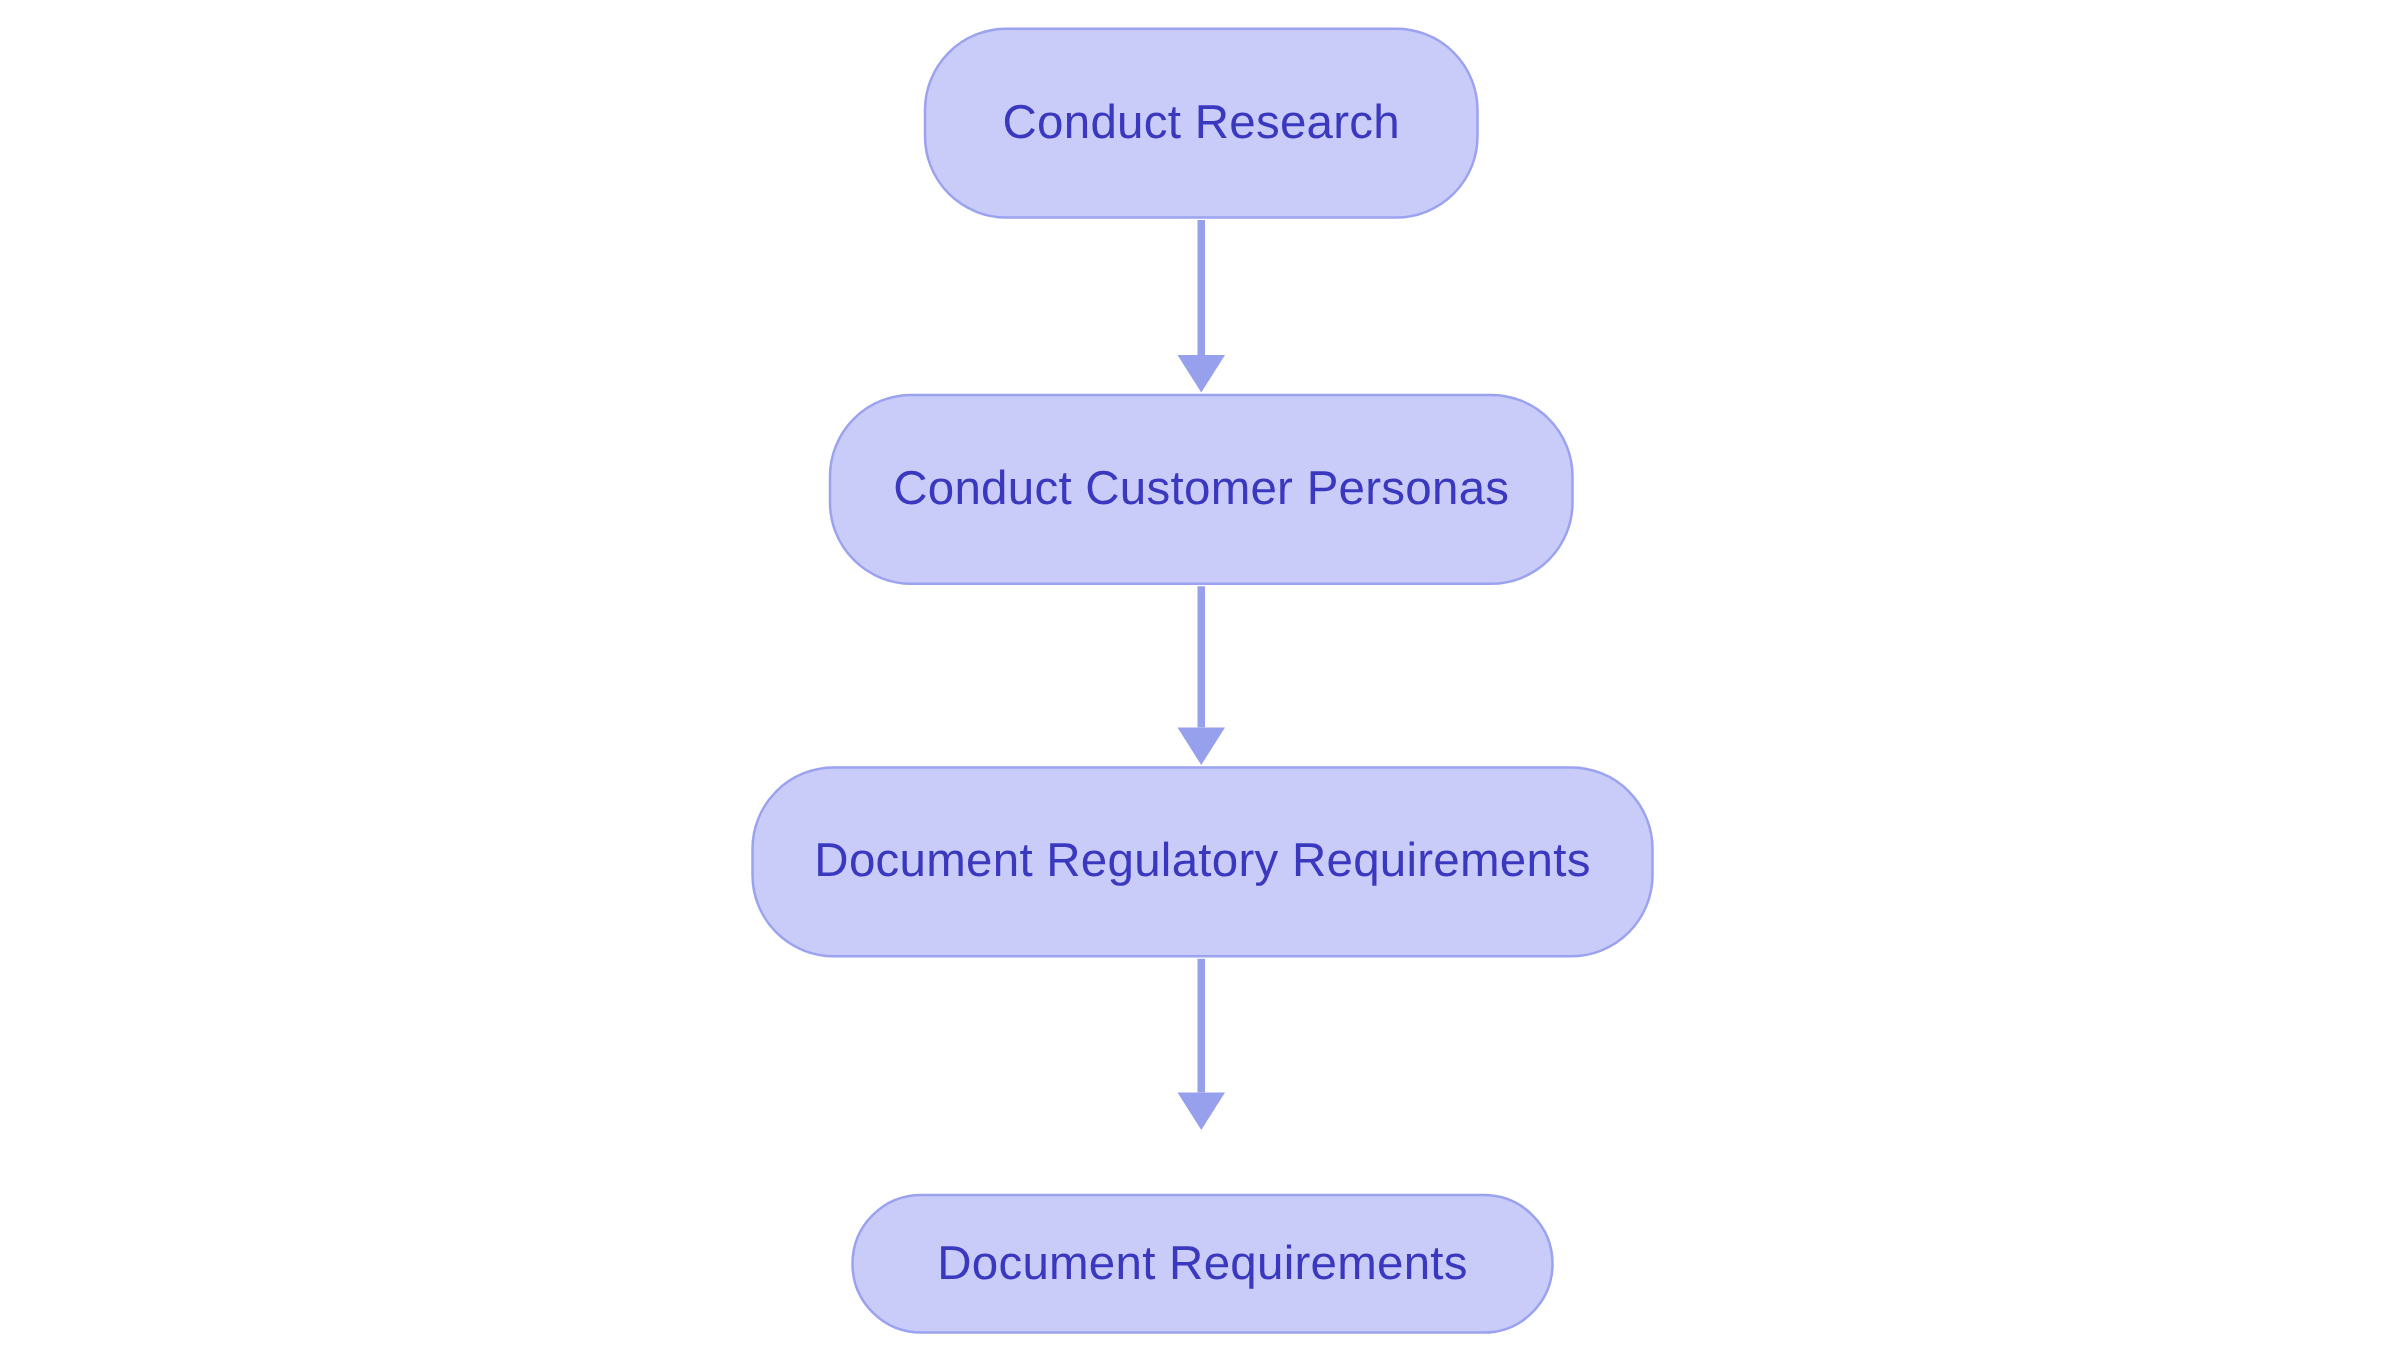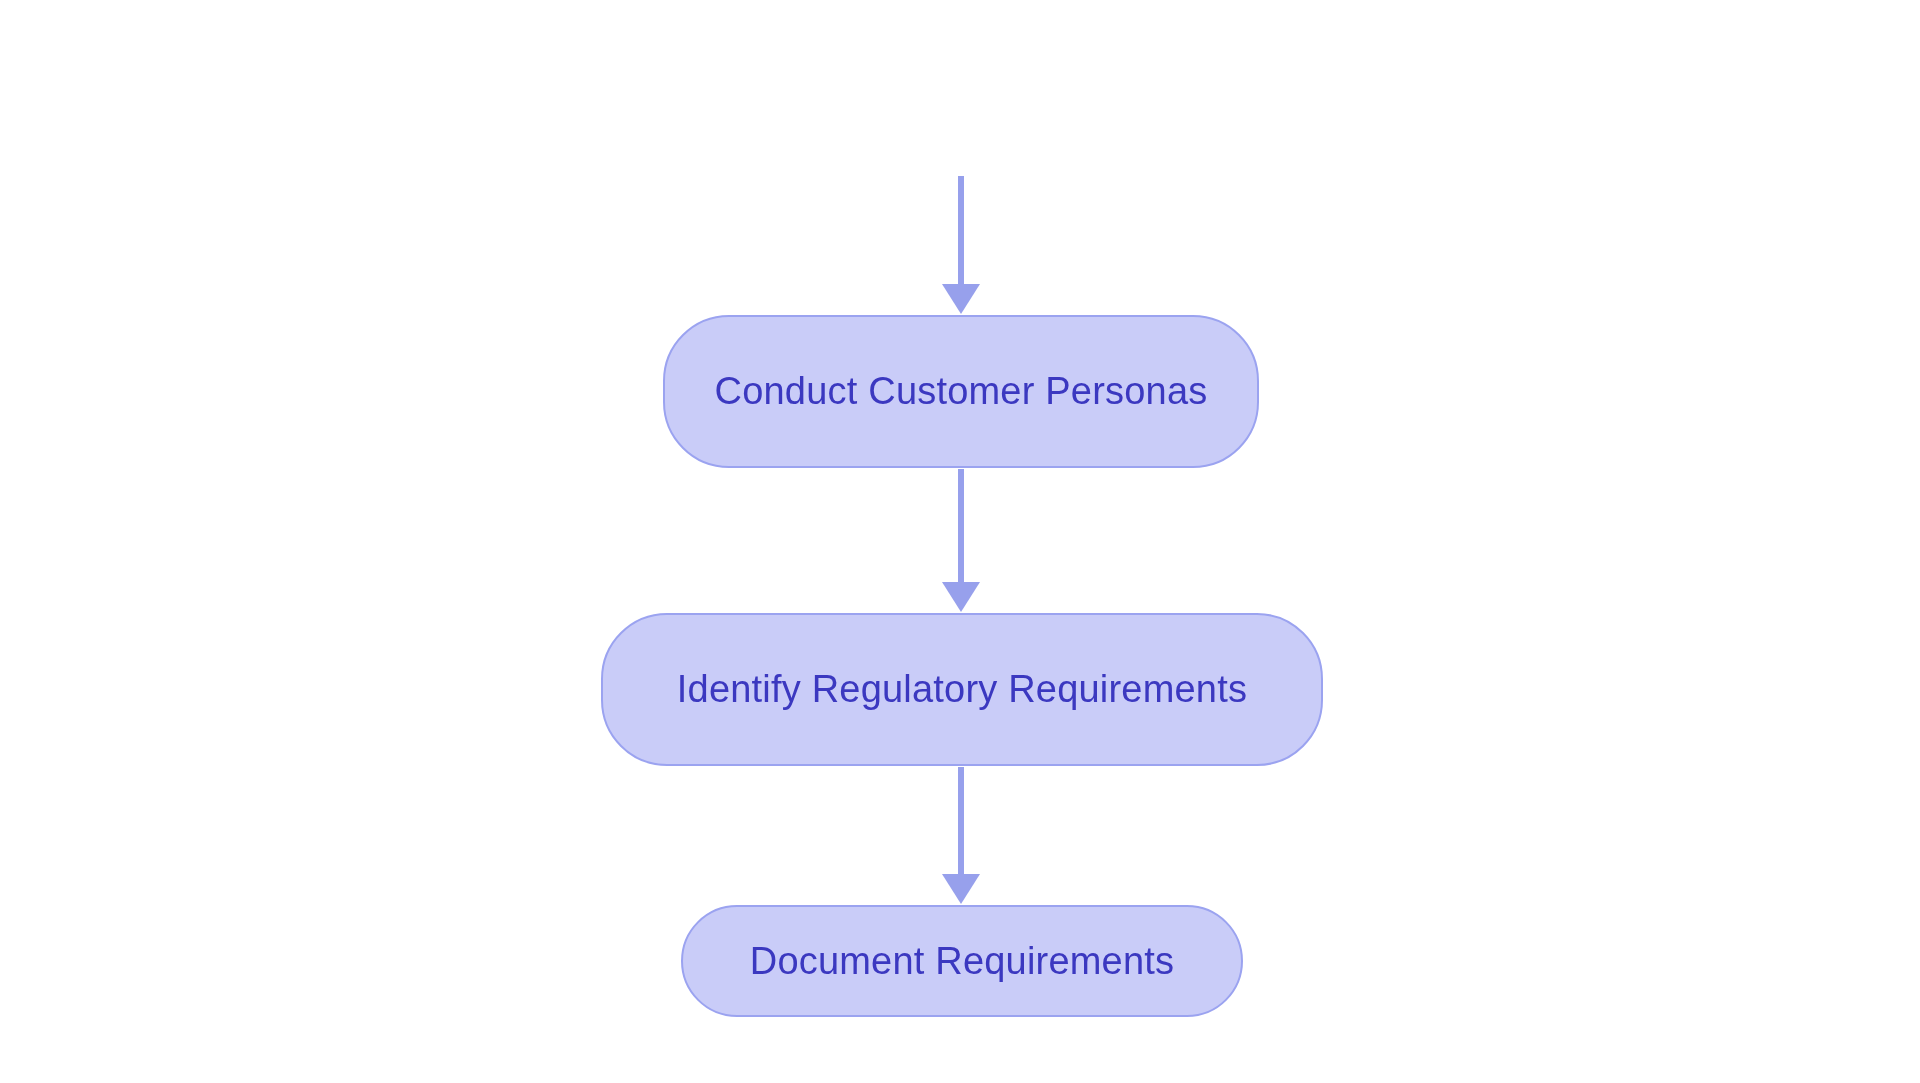--- a/index.html
+++ b/index.html
@@ -30,21 +30,21 @@
     color:var(--node-text);
     font-size:38px;
     font-weight:400;
     letter-spacing:0.2px;
     white-space:nowrap;
     text-align:center;
   }
   .n1{left:739px;top:22px;width:444px;height:153px;}
   .n2{left:663px;top:315px;width:596px;height:153px;}
   .n3{left:601px;top:613px;width:722px;height:153px;}
-  .n4{left:681px;top:905px;width:562px;height:112px;}
+  .n4{left:681px;top:955px;width:562px;height:112px;}
   .arrow{
     position:absolute;
     left:942px;
     width:38px;
     display:flex;
     flex-direction:column;
     align-items:center;
   }
   .a1{top:176px;height:138px;}
   .a2{top:469px;height:143px;}
@@ -59,37 +59,40 @@
     border-left:19px solid transparent;
     border-right:19px solid transparent;
     border-top:30px solid var(--arrow);
   }
 </style>
 </head>
 <body>
 
 <div class="canvas">
 
+  <div class="node n1">
+    <span>Conduct Research</span>
+  </div>
 
   <div class="arrow a1">
     <div class="shaft"></div>
     <div class="head"></div>
   </div>
 
   <div class="node n2">
     <span>Conduct Customer Personas</span>
   </div>
 
   <div class="arrow a2">
     <div class="shaft"></div>
     <div class="head"></div>
   </div>
 
   <div class="node n3">
-    <span>Identify Regulatory Requirements</span>
+    <span>Document Regulatory Requirements</span>
   </div>
 
   <div class="arrow a3">
     <div class="shaft"></div>
     <div class="head"></div>
   </div>
 
   <div class="node n4">
     <span>Document Requirements</span>
   </div>

